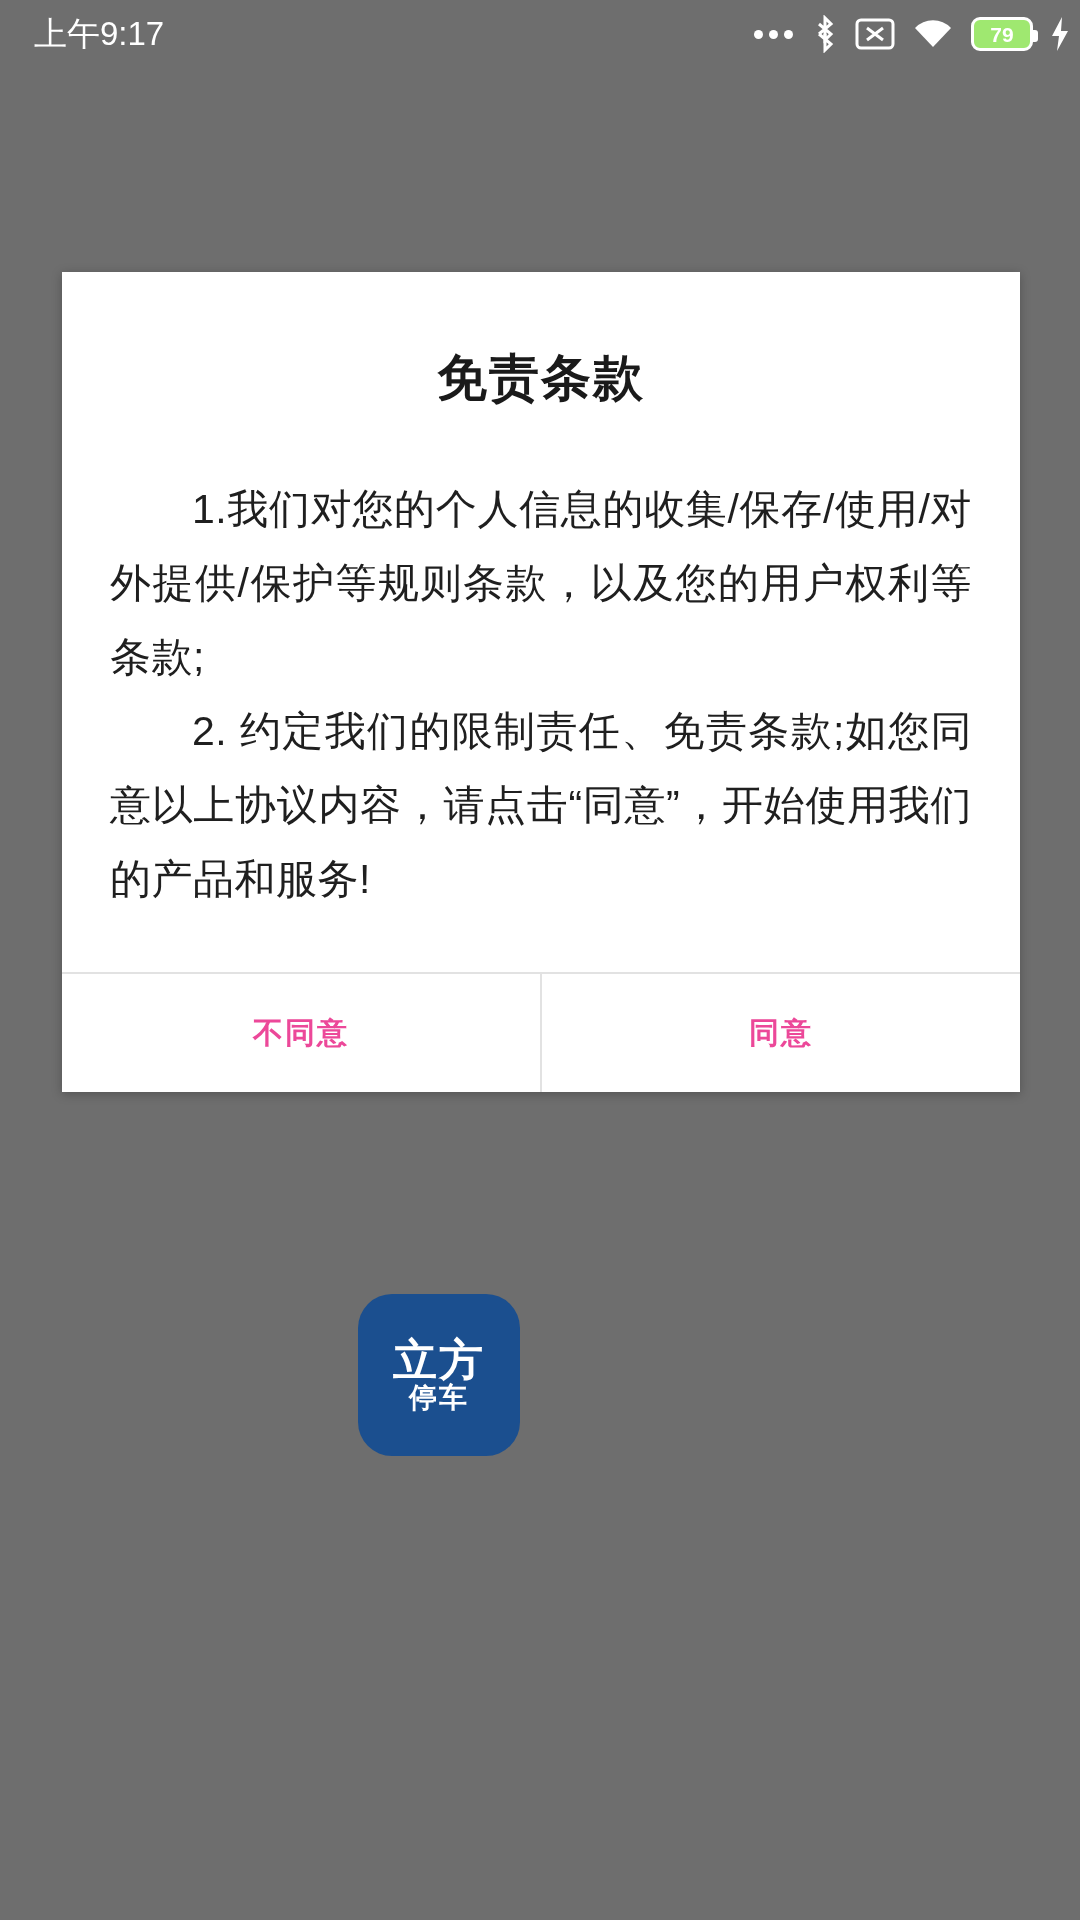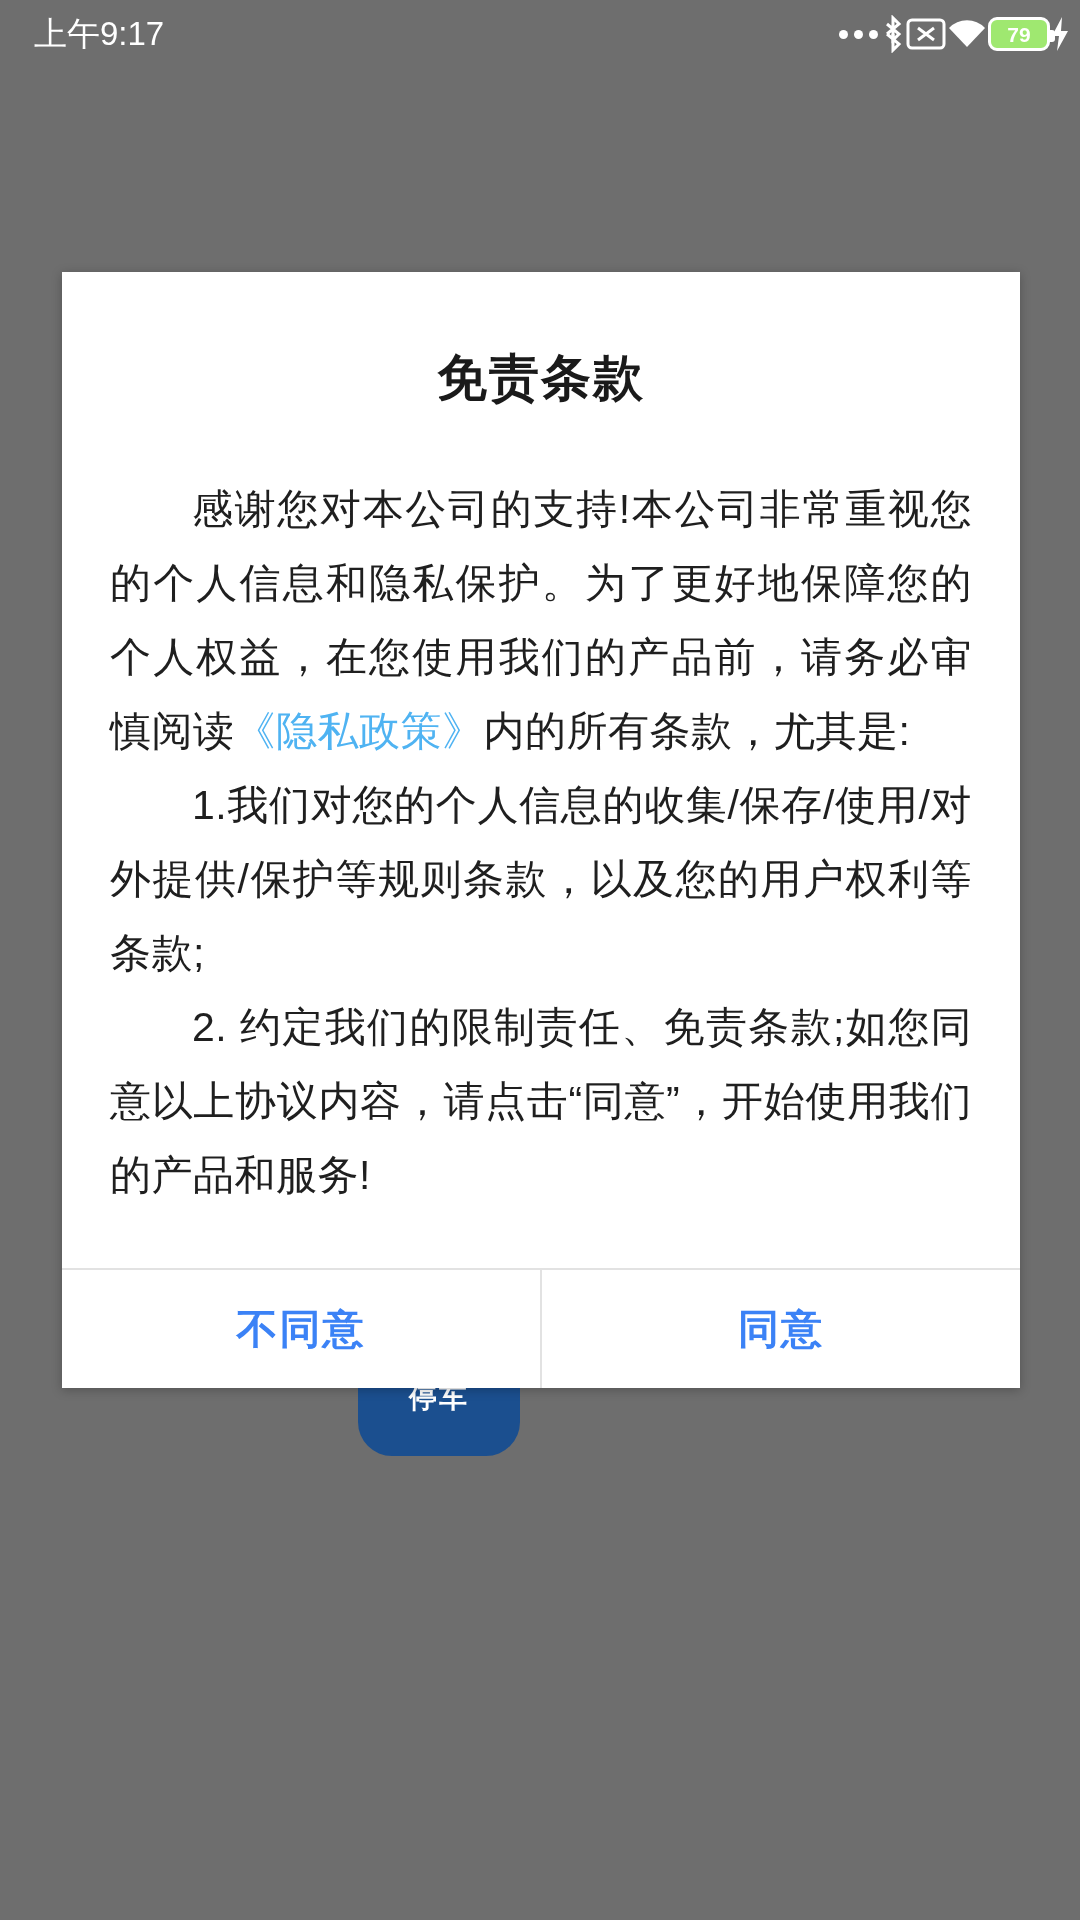--- a/index.html
+++ b/index.html
@@ -31,20 +31,21 @@
   }
   .status-time {
     font-size: 33px;
     letter-spacing: 0px;
     color: #ffffff;
     line-height: 68px;
   }
   .status-right {
     display: flex;
     align-items: center;
+    gap: 17px;
   }
   .dots {
     display: flex;
     align-items: center;
     gap: 6px;
     margin-right: 2px;
   }
   .dots span {
     display: block;
     width: 9px;
@@ -144,23 +145,23 @@
   .dialog-actions {
     display: flex;
     border-top: 2px solid #e2e2e2;
     height: 118px;
   }
   .dialog-btn {
     flex: 1;
     display: flex;
     align-items: center;
     justify-content: center;
-    font-size: 41px;
-    font-weight: bold;
-    color: #3b82f6;
+    font-size: 30px;
+    font-weight: bold;
+    color: #ec4899;
     cursor: pointer;
     letter-spacing: 2px;
   }
   .divider-v {
     width: 2px;
     background: #e2e2e2;
   }
 </style>
 </head>
 <body>
@@ -202,23 +203,20 @@
 </div>
 
 <div class="app-icon">
   <div class="l1">立方</div>
   <div class="l2">停车</div>
 </div>
 
 <div class="dialog">
   <div class="dialog-title">免责条款</div>
   <div class="dialog-body">
-    <p>
-      <span>感谢您对本公司的支持!本公司非常重视您的个人信息和隐私保护。为了更好地保障您的个人权益，在您使用我们的产品前，请务必审慎阅读</span><span class="link">《隐私政策》</span><span>内的所有条款，尤其是:</span>
-    </p>
     <p>
       <span>1.我们对您的个人信息的收集/保存/使用/对外提供/保护等规则条款，以及您的用户权利等条款;</span>
     </p>
     <p>
       <span>2. 约定我们的限制责任、免责条款;如您同意以上协议内容，请点击“同意”，开始使用我们的产品和服务!</span>
     </p>
   </div>
   <div class="dialog-actions">
     <div class="dialog-btn">不同意</div>
     <div class="divider-v"></div>

